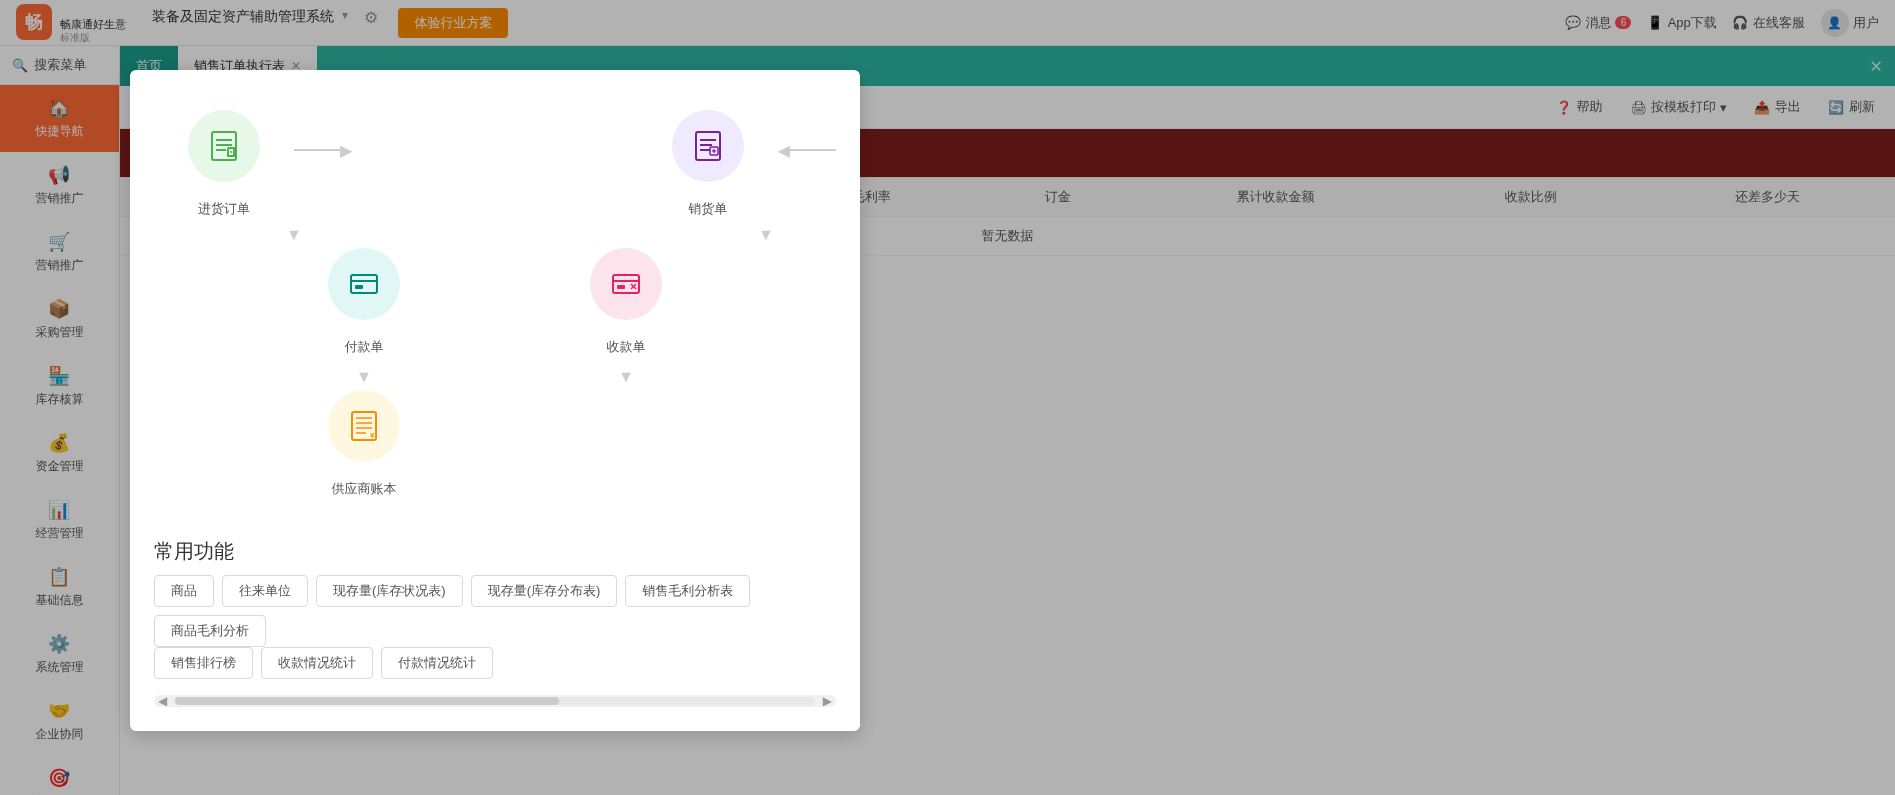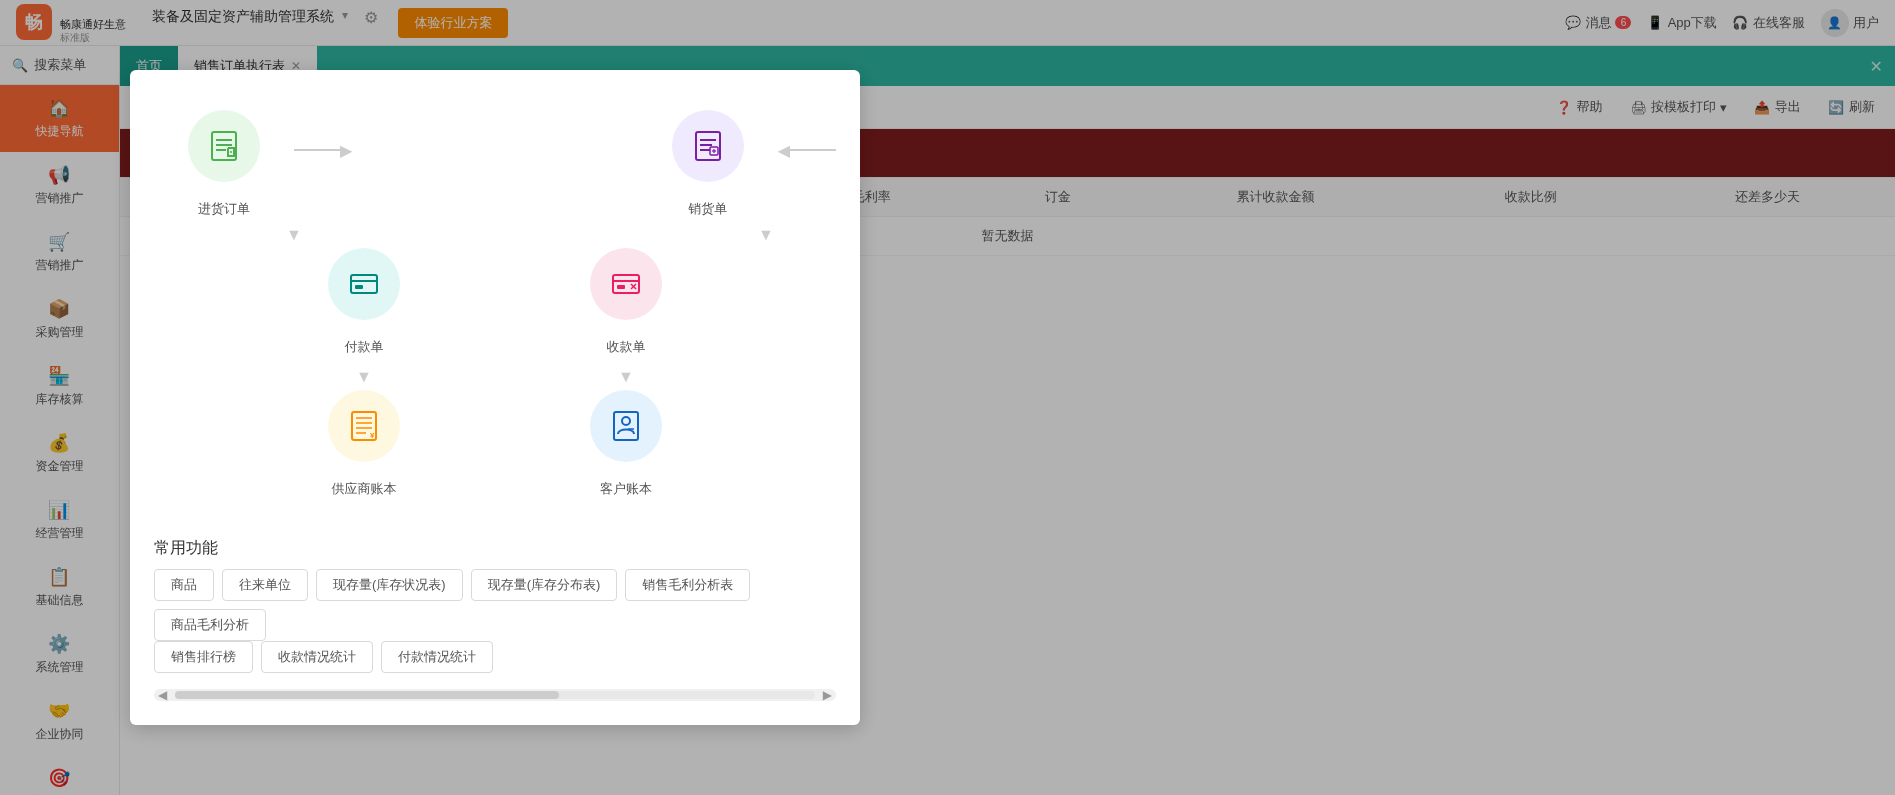--- a/index.html
+++ b/index.html
@@ -261,21 +261,21 @@
     .flow-arrow-h .arrow-line {
       flex: 1;
       height: 1px;
       background: #ccc;
       min-width: 40px;
       border-top: 1px dashed #ccc;
     }
 
     
     .common-functions { margin-top: 16px; }
-    .common-title { font-size: 16px; color: #333; margin-bottom: 10px; font-weight: 500; }
+    .common-title { font-size: 20px; color: #333; margin-bottom: 10px; font-weight: 500; }
     .func-buttons { display: flex; flex-wrap: wrap; gap: 8px; }
     .func-btn {
       border: 1px solid #d9d9d9;
       background: #fff;
       padding: 6px 16px;
       border-radius: 4px;
       cursor: pointer;
       font-size: 13px;
       color: #555;
     }
@@ -588,31 +588,20 @@
                 <line x1="10" y1="10" x2="26" y2="10" stroke="#fb8c00" stroke-width="1.5"></line>
                 <line x1="10" y1="15" x2="26" y2="15" stroke="#fb8c00" stroke-width="1.5"></line>
                 <line x1="10" y1="20" x2="26" y2="20" stroke="#fb8c00" stroke-width="1.5"></line>
                 <line x1="10" y1="25" x2="20" y2="25" stroke="#fb8c00" stroke-width="1.5"></line>
                 <text x="24" y="30" font-size="8" fill="#fb8c00" font-weight="bold">¥</text>
               </svg>
             </div>
             <span class="flow-label">供应商账本</span>
           </div>
           <div style="flex:1;"></div>
-          <div class="flow-item" style="width:140px;">
-            <div class="flow-circle light-blue">
-              <svg width="36" height="36" viewBox="0 0 36 36" fill="none">
-                <rect x="6" y="4" width="24" height="28" rx="2" fill="none" stroke="#1565c0" stroke-width="2"></rect>
-                <circle cx="18" cy="13" r="4" fill="none" stroke="#1565c0" stroke-width="2"></circle>
-                <path d="M10 26 C10 20 26 20 26 26" fill="none" stroke="#1565c0" stroke-width="2"></path>
-                <line x1="20" y1="21" x2="26" y2="21" stroke="#1565c0" stroke-width="1.5"></line>
-              </svg>
-            </div>
-            <span class="flow-label">客户账本</span>
-          </div>
           <div style="width:140px;"></div>
         </div>
 
       </div>
 
       <div class="common-functions">
         <div class="common-title">常用功能</div>
         <div class="func-buttons">
           <button class="func-btn">商品</button>
           <button class="func-btn">往来单位</button>

